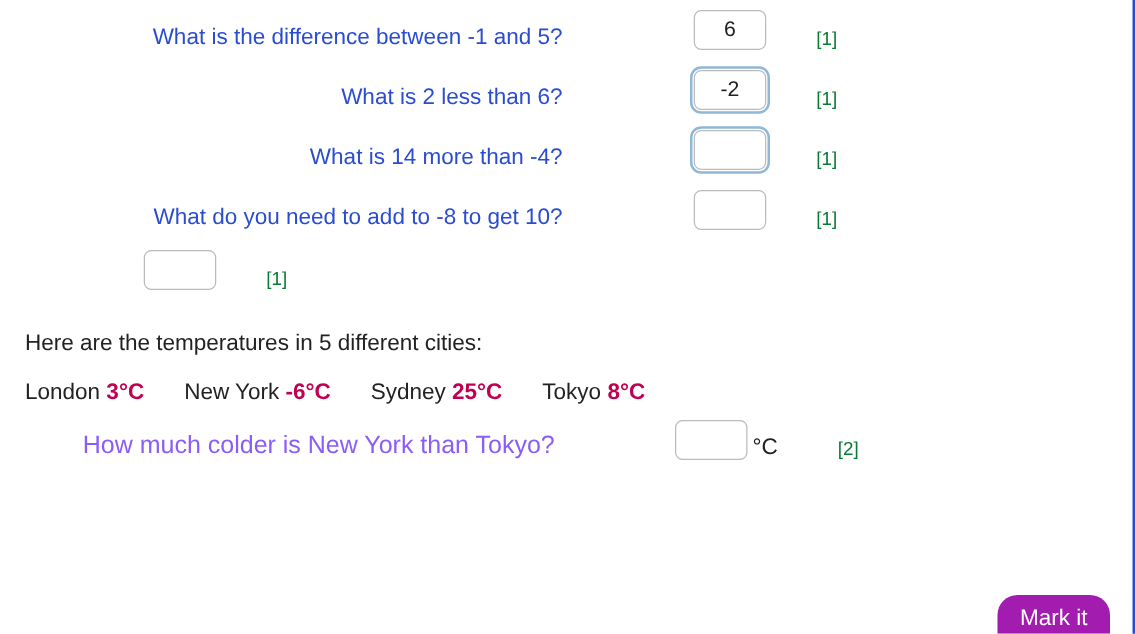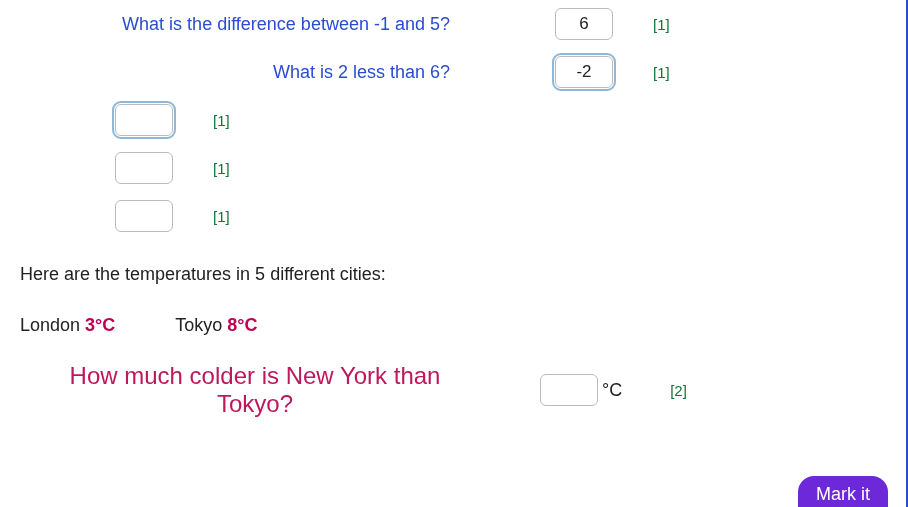--- a/index.html
+++ b/index.html
@@ -10,21 +10,21 @@
     font-size: 17px;
     color: #222;
     width: 908px;
     height: 507px;
     position: relative;
     overflow: hidden;
     border-right: 2px solid #2a4ccf;
   }
   .qrow {
     display: flex;
-    align-items: center;
+    align-items: flex-end;
     margin-bottom: 16px;
   }
   .qlabel {
     width: 440px;
     text-align: right;
     color: #2a4ccf;
     font-size: 18px;
     padding-right: 10px;
   }
   .ansbox {
@@ -48,41 +48,41 @@
     font-size: 15px;
     margin-left: 40px;
   }
   .marks2 {
     color: #0a7a35;
     font-size: 15px;
     margin-left: 48px;
   }
   .temp-intro {
     margin-top: 32px;
-    margin-bottom: 30px;
+    margin-bottom: 18px;
     font-size: 18px;
     color: #222;
   }
   .temp-row {
     display: flex;
-    gap: 60px;
+    gap: 32px;
     font-size: 18px;
     color: #222;
-    margin-bottom: 26px;
+    margin-bottom: 12px;
     flex-wrap: nowrap;
   }
   .temp-val {
     color: #c00050;
     font-weight: bold;
   }
   .qlabel2 {
     width: 440px;
     text-align: center;
-    color: #be185d;
-    font-size: 24px;
+    color: #8b5cf6;
+    font-size: 20px;
     padding-left: 30px;
   }
   .ansbox2 {
     width: 58px;
     height: 32px;
     border: 1px solid #bbb;
     border-radius: 6px;
     text-align: center;
     font-size: 17px;
     font-family: inherit;
@@ -90,21 +90,21 @@
   }
   .unit {
     font-size: 18px;
     margin-left: 4px;
     color: #222;
   }
   .markit {
     position: absolute;
     right: 18px;
     bottom: 0;
-    background: #6d28d9;
+    background: #a21caf;
     color: #fff;
     border: none;
     border-radius: 16px 16px 0 0;
     padding: 8px 18px 2px 18px;
     font-size: 18px;
     font-family: inherit;
     cursor: pointer;
   }
 </style>
 </head>
@@ -116,38 +116,42 @@
   <span class="marks">[1]</span>
 </div>
 
 <div class="qrow">
   <div class="qlabel">What is 2 less than 6?</div>
   <input class="ansbox focused" value="-2" style="">
   <span class="marks">[1]</span>
 </div>
 
 <div class="qrow">
+  <div class="qlabel">What is 14 more than -4?</div>
   <input class="ansbox focused" value="" style="">
   <span class="marks">[1]</span>
 </div>
 
 <div class="qrow">
+  <div class="qlabel">What do you need to add to -8 to get 10?</div>
   <input class="ansbox" value="" style="">
   <span class="marks">[1]</span>
 </div>
 
 <div class="qrow">
   <input class="ansbox" value="" style="">
   <span class="marks">[1]</span>
 </div>
 
 <div class="temp-intro">Here are the temperatures in 5 different cities:</div>
 
 <div class="temp-row">
   <span><span>London</span> <span class="temp-val">3°C</span></span>
+  <span><span>New York</span> <span class="temp-val">-6°C</span></span>
+  <span><span>Sydney</span> <span class="temp-val">25°C</span></span>
   <span><span>Tokyo</span> <span class="temp-val">8°C</span></span>
 </div>
 
 <div class="qrow">
   <div class="qlabel2">How much colder is New York than Tokyo?</div>
   <input class="ansbox2" value="" style="">
   <span class="unit">°C</span>
   <span class="marks2">[2]</span>
 </div>
 

